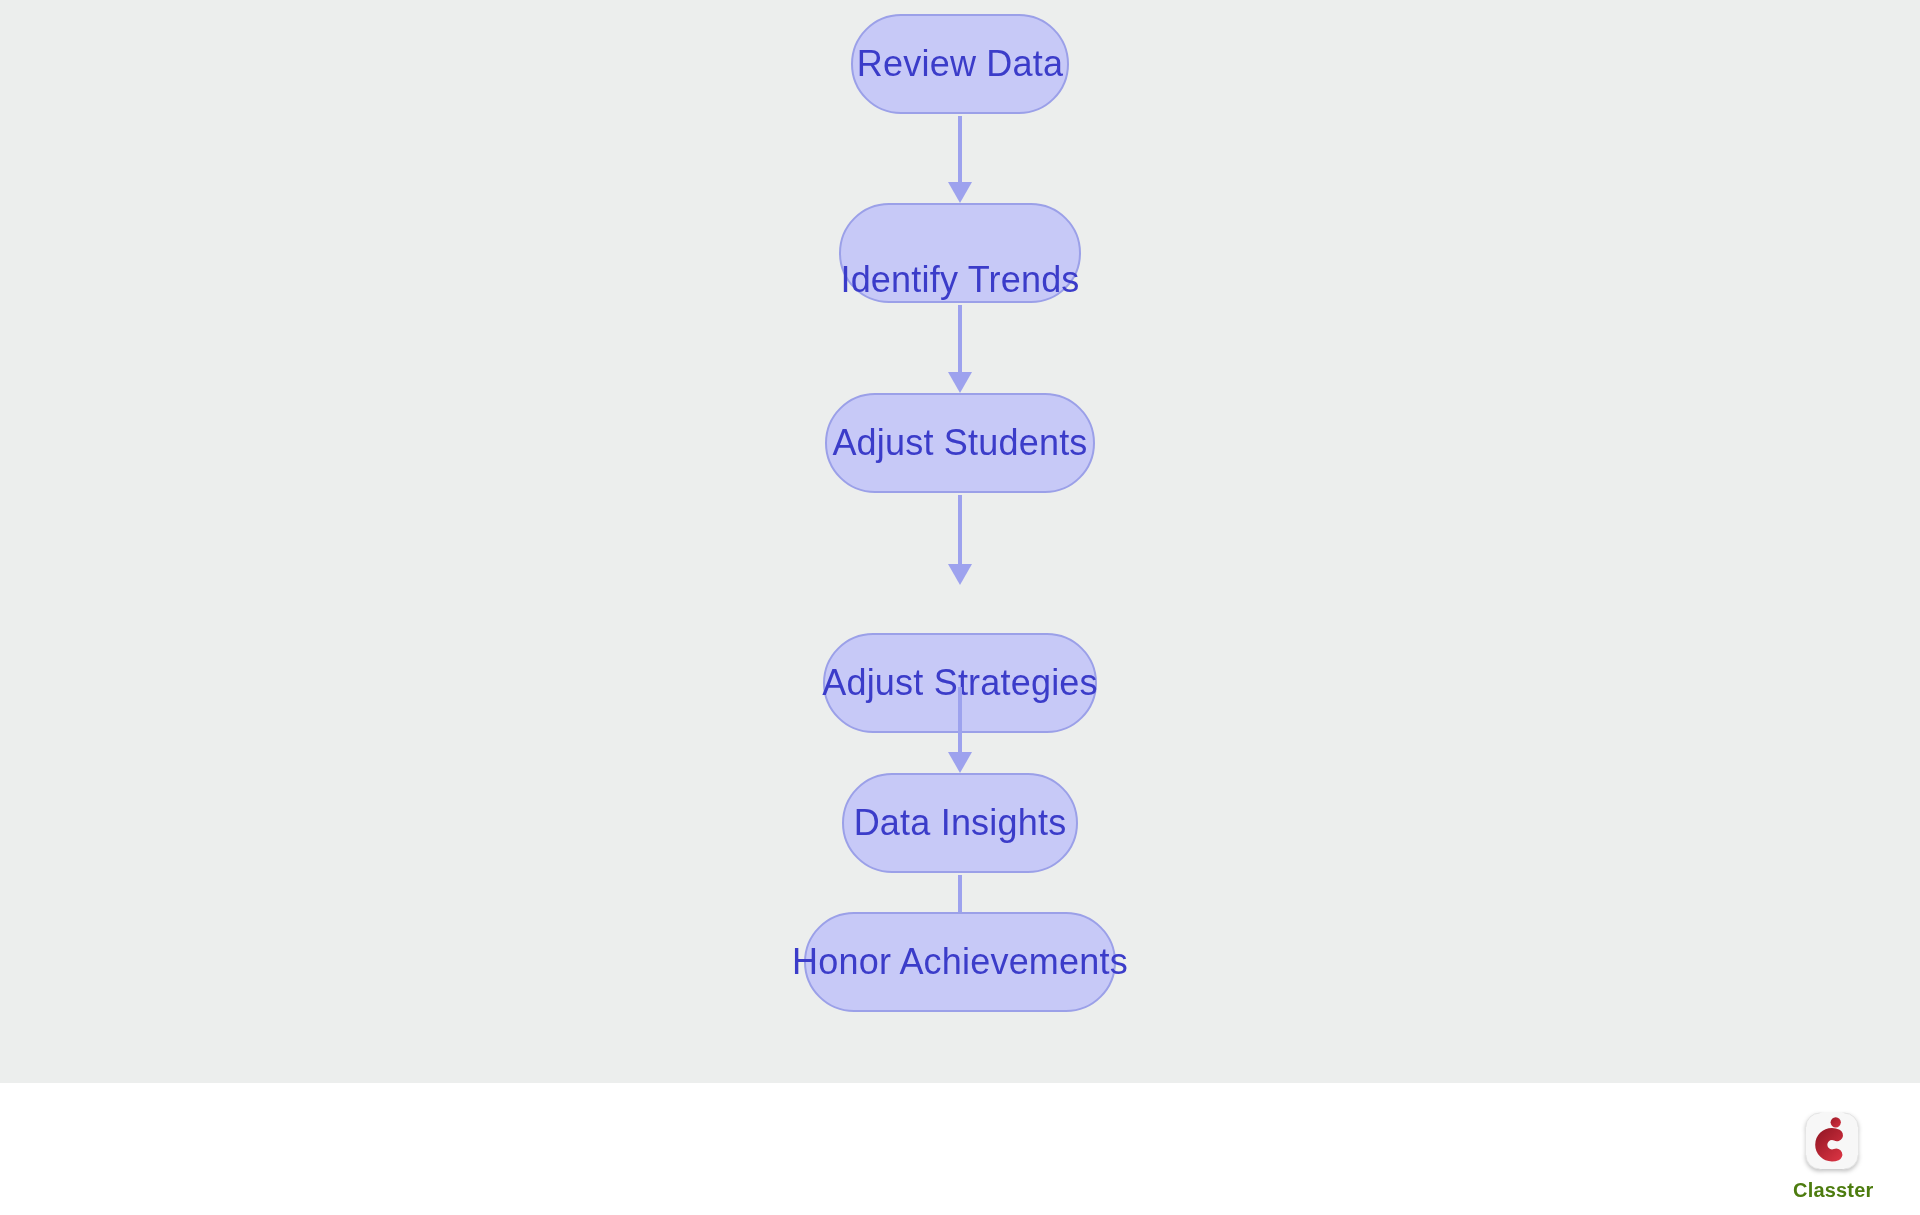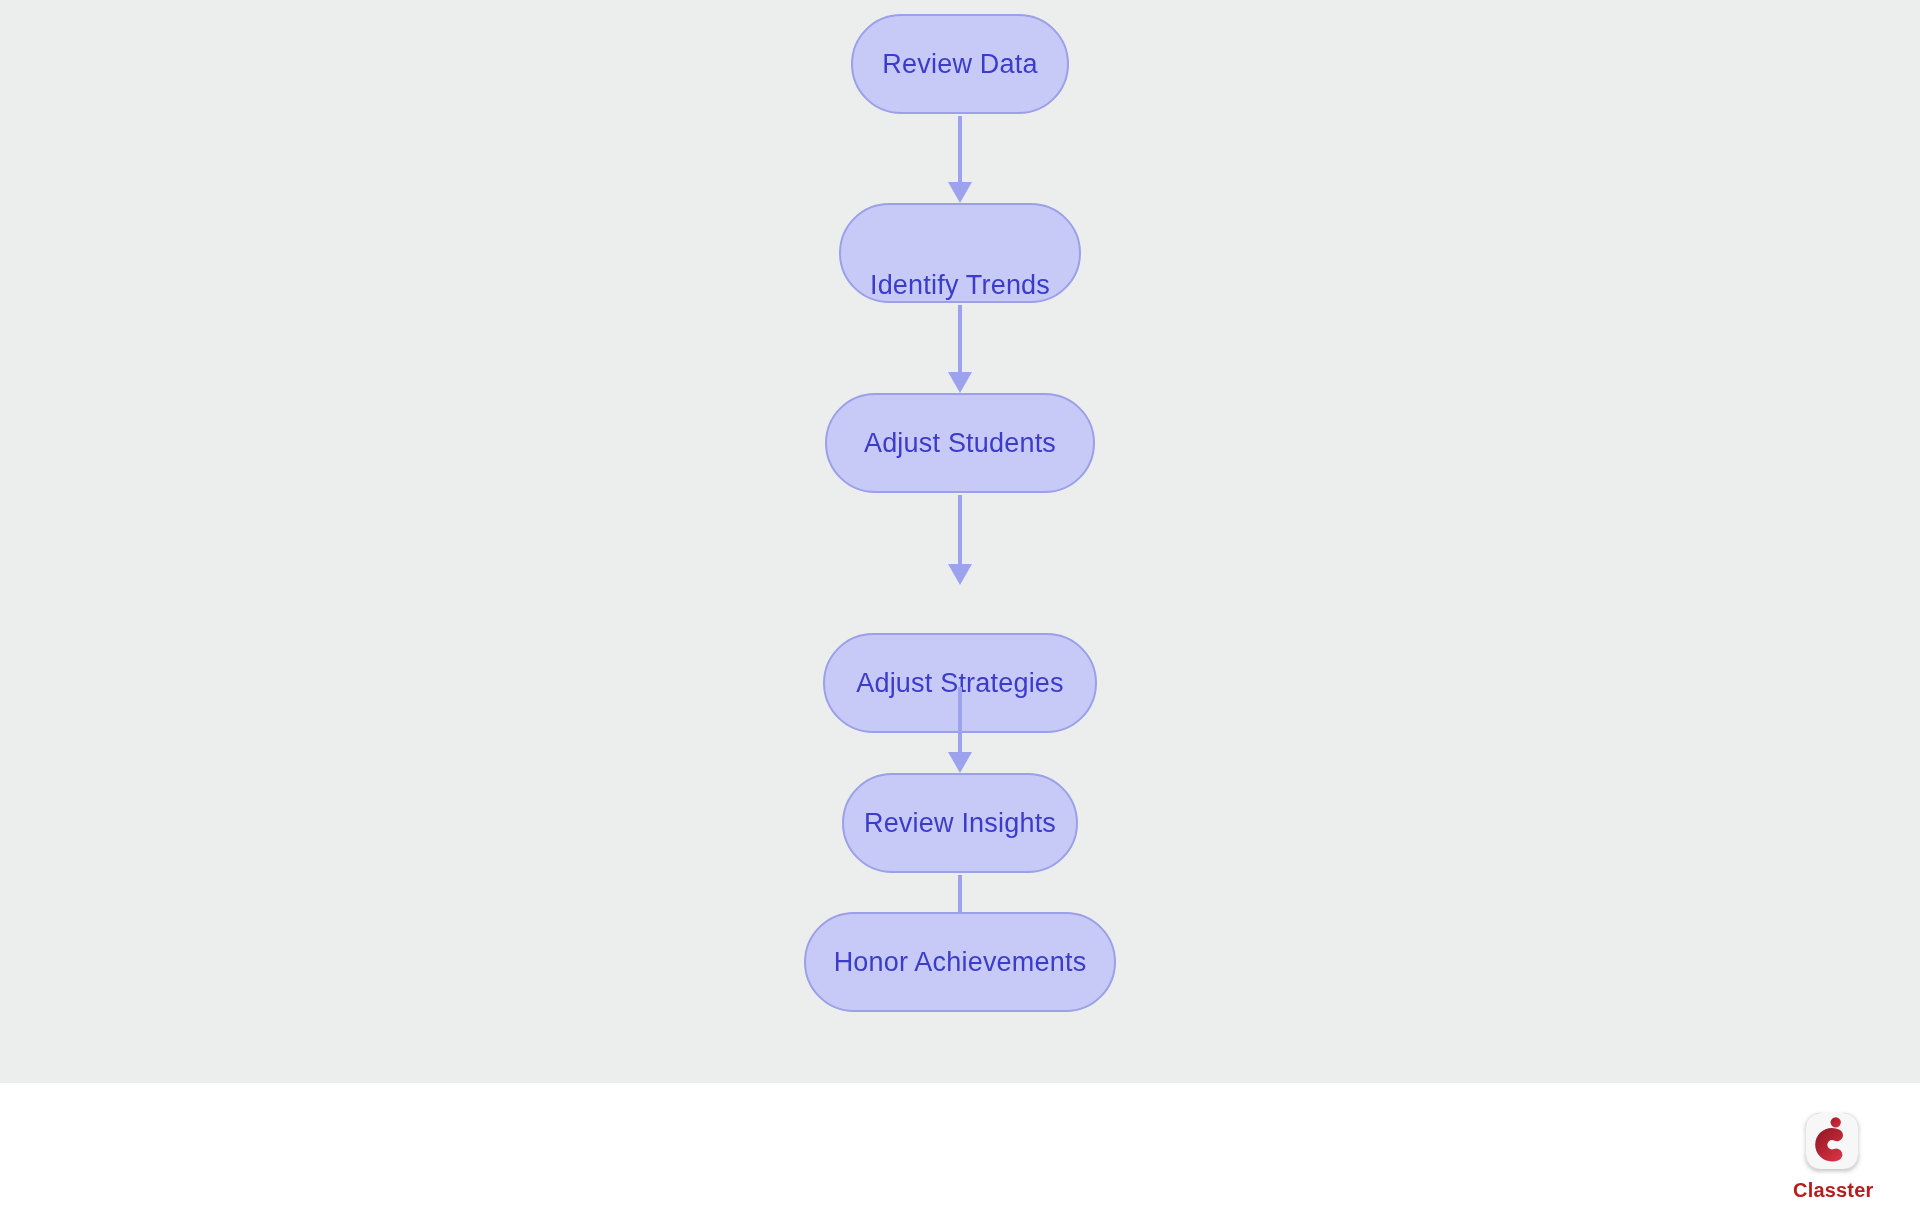--- a/index.html
+++ b/index.html
@@ -26,21 +26,21 @@
   .flow-node {
     position: absolute;
     left: 960px;
     transform: translateX(-50%);
     height: 100px;
     box-sizing: border-box;
     background: #C7C9F7;
     border: 2px solid #9BA0E8;
     border-radius: 52px;
     color: #3B3CC9;
-    font-size: 27px;
+    font-size: 36px;
     letter-spacing: 0.2px;
     display: flex;
     align-items: center;
     justify-content: center;
     white-space: nowrap;
   }
   .node-1 { top: 14px;  width: 218px; }
   .node-2 { top: 203px; width: 242px; align-items: flex-end; }
   .node-3 { top: 393px; width: 270px; }
   .node-4 { top: 585px; width: 274px; margin-top: 48px; }
@@ -90,21 +90,21 @@
   .brand-mark {
     display: block;
     margin: 0 auto;
     filter: drop-shadow(0 2px 2px rgba(0,0,0,0.25));
   }
   .brand-name {
     margin-top: 3px;
     font-size: 20px;
     font-weight: bold;
     letter-spacing: 0.2px;
-    color: #b91c1c;
+    color: #4d7c0f;
   }
 </style>
 </head>
 <body>
 
 <div class="screen">
 
   <div class="diagram-area">
 
     <div class="flow-node node-1">
@@ -137,21 +137,21 @@
     <div class="flow-node node-4">
       <span>Adjust Strategies</span>
     </div>
 
     <div class="flow-arrow arrow-4">
       <div class="arrow-shaft"></div>
       <div class="arrow-head"></div>
     </div>
 
     <div class="flow-node node-5">
-      <span>Review Insights</span>
+      <span>Data Insights</span>
     </div>
 
     <div class="flow-arrow arrow-5">
       <div class="arrow-shaft"></div>
       <div class="arrow-head"></div>
     </div>
 
     <div class="flow-node node-6">
       <span>Honor Achievements</span>
     </div>

